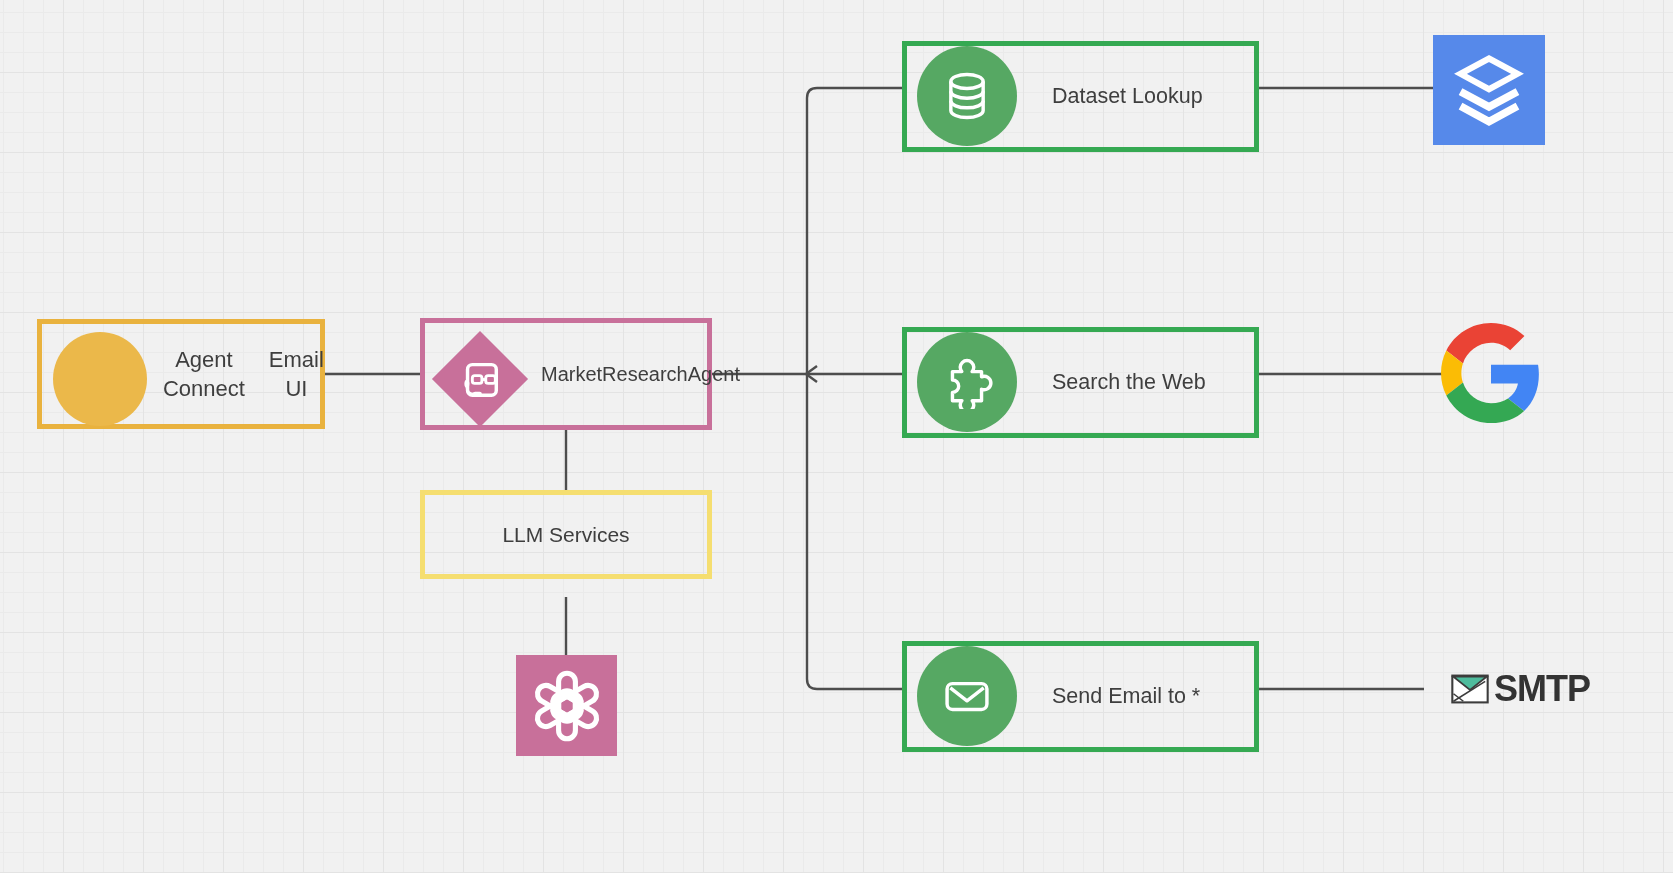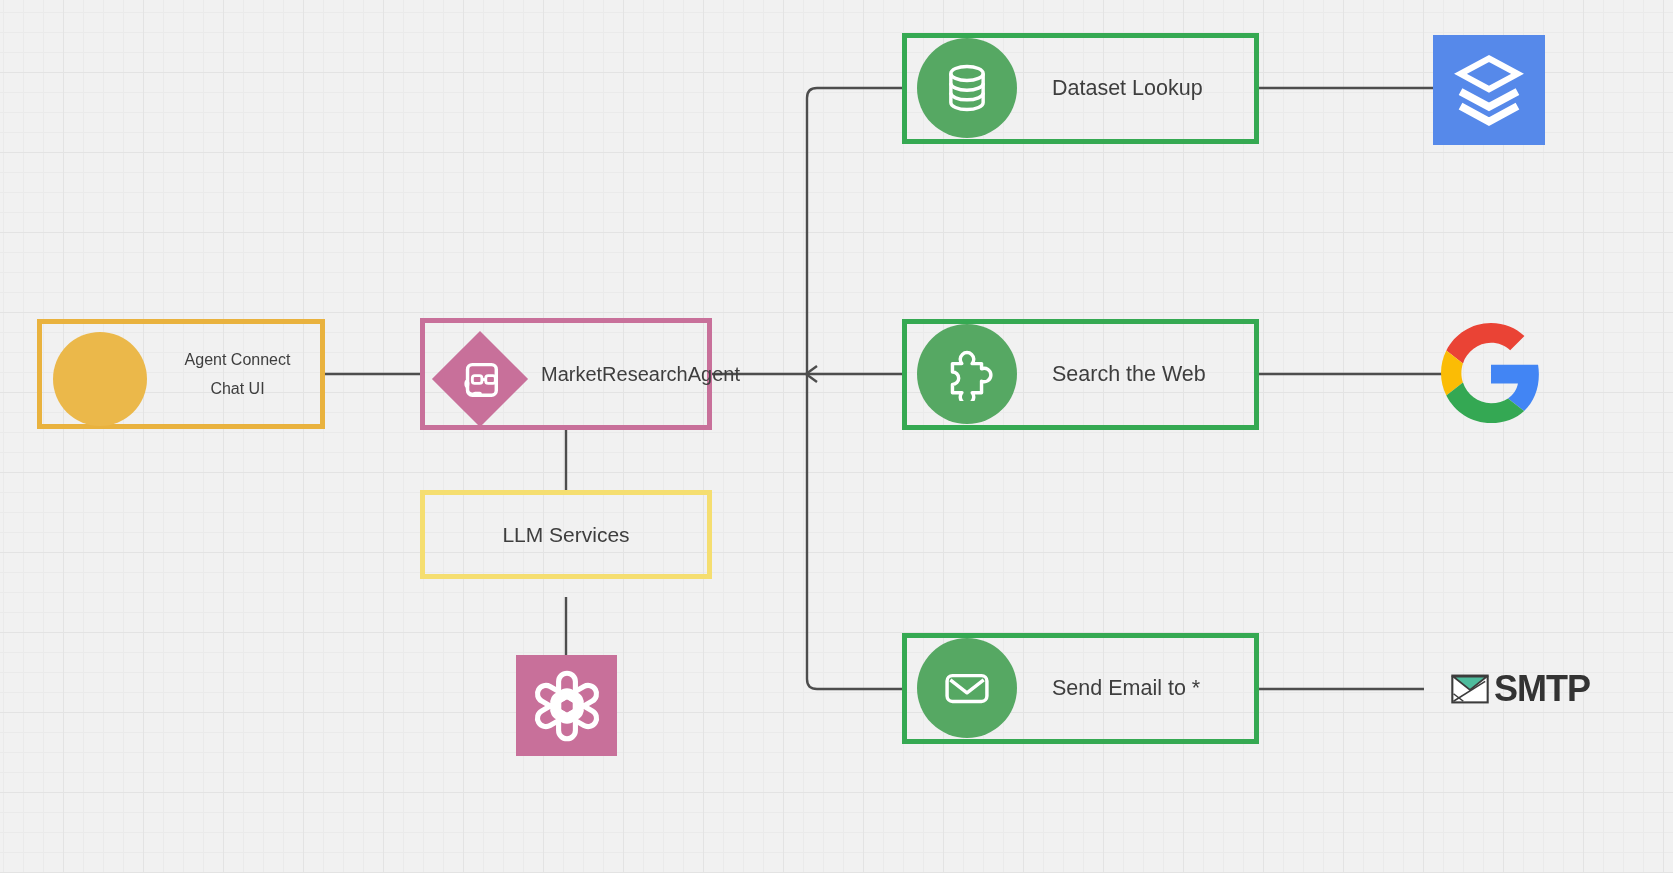--- a/index.html
+++ b/index.html
@@ -20,33 +20,33 @@
   
   .node-box{position:absolute;box-sizing:border-box;background:transparent;}
   .box-gold{border:5px solid #e9b23e;}
   .box-pink{border:5px solid #c8709a;}
   .box-lightyellow{border:5px solid #f5de70;}
   .box-green{border:5px solid #35a952;}
   .node-label{color:#3e3e3e;}
   
   .chat-box{left:37px;top:319px;width:288px;height:110px;}
   .chat-circle{position:absolute;left:11px;top:8px;width:94px;height:94px;border-radius:50%;background:#ebb84a;}
-  .chat-label{position:absolute;left:103px;top:0;width:185px;height:100px;display:flex;flex-direction:column;align-items:center;justify-content:center;font-size:16px;line-height:29px;text-align:center;}
+  .chat-label{position:absolute;left:103px;top:0;width:185px;height:100px;display:flex;flex-direction:row;align-items:center;justify-content:center;font-size:22px;line-height:29px;text-align:center;}
   
   .agent-box{left:420px;top:318px;width:292px;height:112px;}
   .agent-diamond{position:absolute;left:55px;top:56px;width:68px;height:68px;background:#c8709a;transform:translate(-50%,-50%) rotate(45deg);}
   .agent-icon{position:absolute;left:55px;top:56px;transform:translate(-50%,-50%);}
   .agent-label{position:absolute;left:116px;top:0;height:102px;display:flex;align-items:center;font-size:20px;}
   
   .llm-box{left:420px;top:490px;width:292px;height:89px;display:flex;align-items:center;justify-content:center;}
   .llm-label{font-size:21px;}
   
   .openai-box{left:516px;top:655px;width:101px;height:101px;background:#c8709a;display:flex;align-items:center;justify-content:center;}
   
-  .tool-box{left:902px;width:357px;height:111px;}
+  .tool-box{left:902px;width:357px;height:111px;margin-top:8px;}
   .tool-circle{position:absolute;left:10px;top:0px;width:100px;height:100px;border-radius:50%;background:#56a863;display:flex;align-items:center;justify-content:center;}
   .tool-label{position:absolute;left:145px;top:0;height:101px;display:flex;align-items:center;font-size:21.5px;}
   .tool-dataset{top:33px;}
   .tool-search{top:319px;}
   .tool-email{top:633px;}
   
   .stack-box{left:1433px;top:35px;width:112px;height:110px;background:#5689ea;display:flex;align-items:center;justify-content:center;}
   .google-box{left:1441px;top:323px;width:100px;height:100px;}
   .smtp-box{left:1424px;top:671px;height:36px;display:flex;align-items:center;gap:5px;padding-left:27px;}
   .smtp-text{font-size:36px;font-weight:bold;letter-spacing:-1px;color:#333;}
@@ -67,21 +67,21 @@
       <path d="M 1259 689 H 1424"></path>
       <path d="M 566 430 V 490"></path>
       <path d="M 566 597 V 655"></path>
     </g>
   </svg>
 
   <div class="node-box box-gold chat-box">
     <div class="chat-circle"></div>
     <div class="chat-label node-label">
       <span>Agent Connect</span>
-      <span>Chat UI</span>
+      <span>Email UI</span>
     </div>
   </div>
 
   <div class="node-box box-pink agent-box">
     <div class="agent-diamond"></div>
     <span class="agent-icon">
       <svg width="46" height="46" viewBox="0 0 48 48" fill="none" stroke="#fff">
         <rect x="11" y="9" width="30" height="32" rx="5" stroke-width="3.6"></rect>
         <rect x="16" y="20.5" width="10" height="8" rx="2.5" stroke-width="3"></rect>
         <rect x="30" y="20.5" width="10" height="8" rx="2.5" stroke-width="3"></rect>

